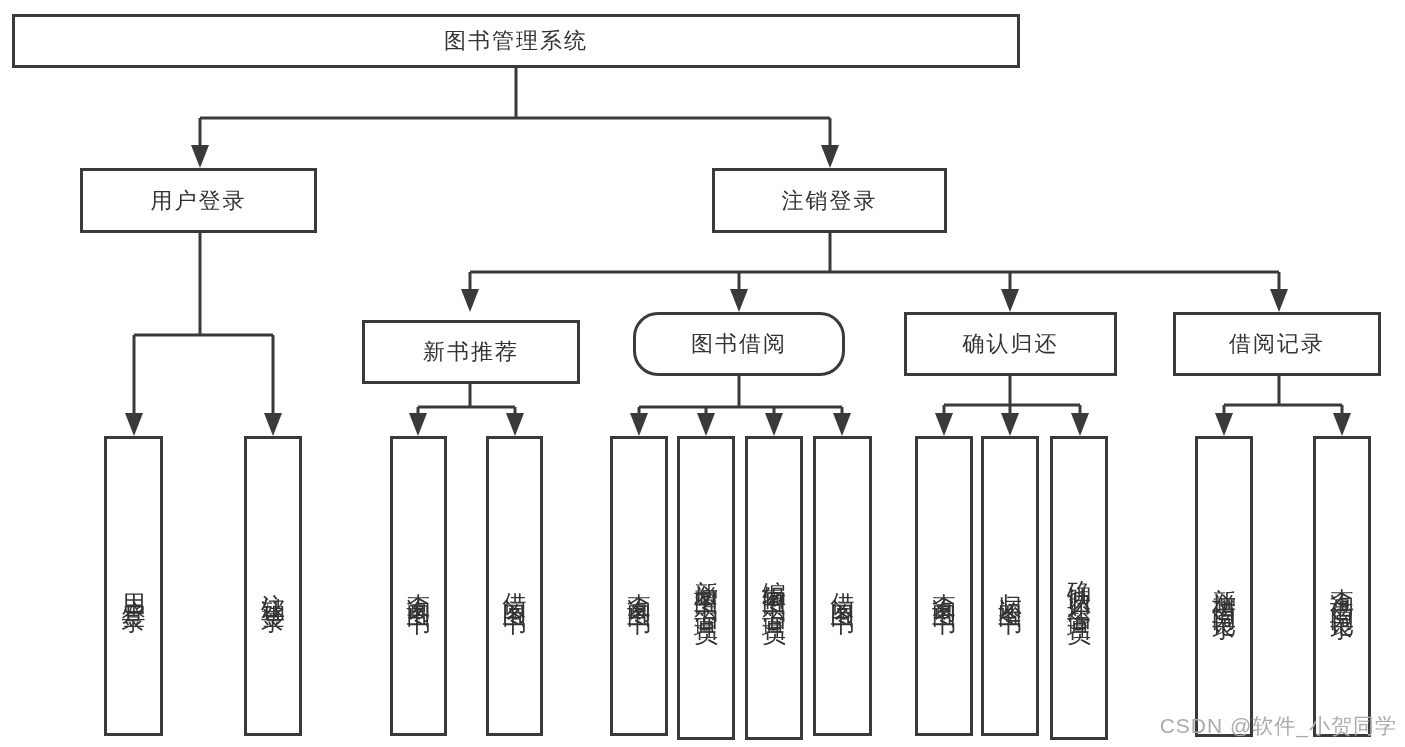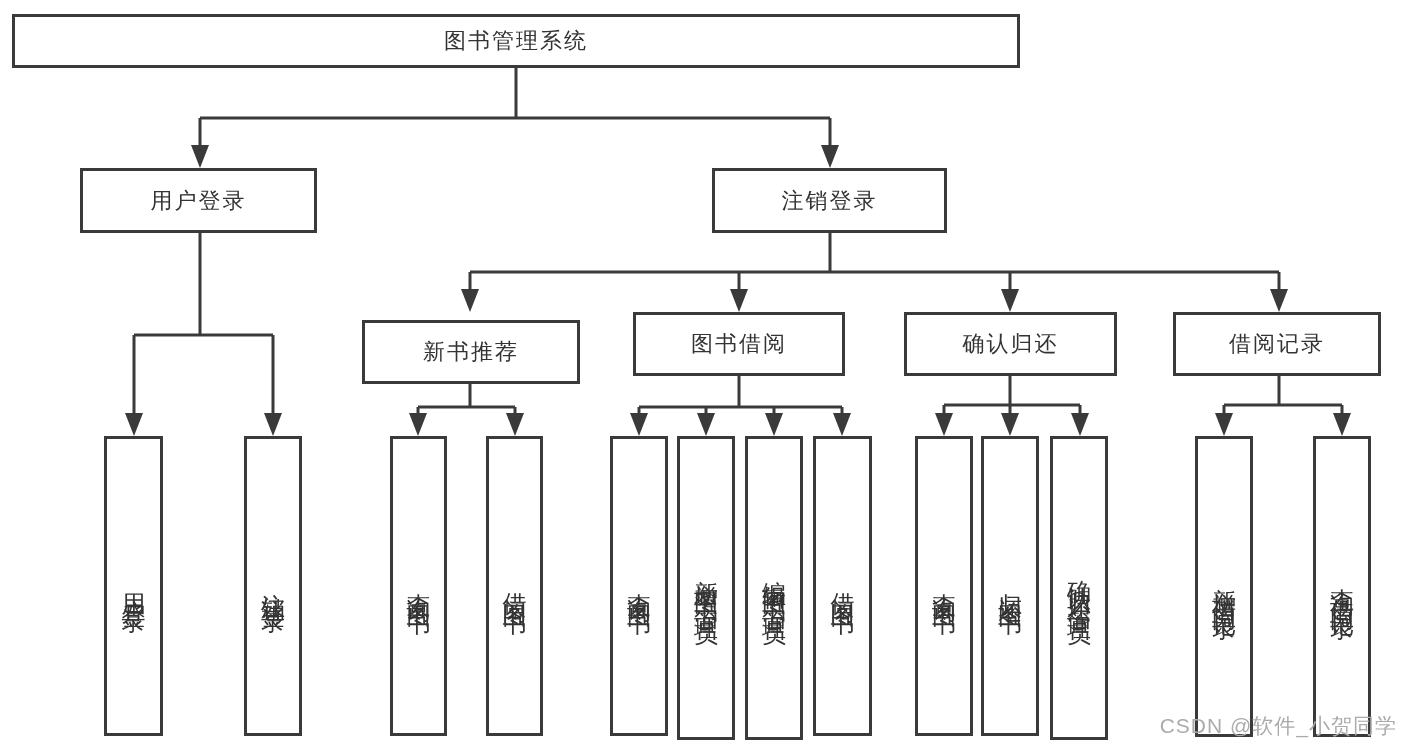--- a/index.html
+++ b/index.html
@@ -96,21 +96,21 @@
       <polygon points="1333,413 1351,413 1342,436"></polygon>
     </g>
   </svg>
 
   <div class="node h" style="left:12px; top:14px; width:1008px; height:54px;">图书管理系统</div>
 
   <div class="node h" style="left:80px; top:168px; width:237px; height:65px;">用户登录</div>
   <div class="node h" style="left:712px; top:168px; width:235px; height:65px;">注销登录</div>
 
   <div class="node h" style="left:362px; top:320px; width:218px; height:64px;text-align:right;">新书推荐</div>
-  <div class="node h" style="left:633px; top:312px; width:212px; height:64px;">图书借阅</div>
+  <div class="node h" style="left:633px; top:312px; width:212px; height:64px;border-radius:25px;">图书借阅</div>
   <div class="node h" style="left:904px; top:312px; width:213px; height:64px;">确认归还</div>
   <div class="node h" style="left:1173px; top:312px; width:208px; height:64px;">借阅记录</div>
 
   <div class="node v" style="left:104px; top:436px; width:59px; height:300px;">
     <span class="vtext">用户登录</span>
   </div>
   <div class="node v" style="left:244px; top:436px; width:58px; height:300px;">
     <span class="vtext">注销登录</span>
   </div>
 

